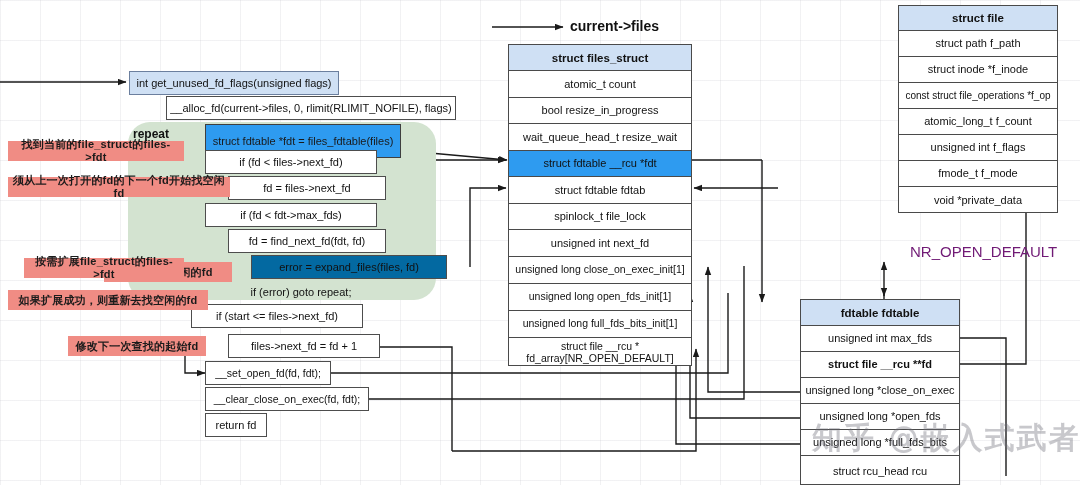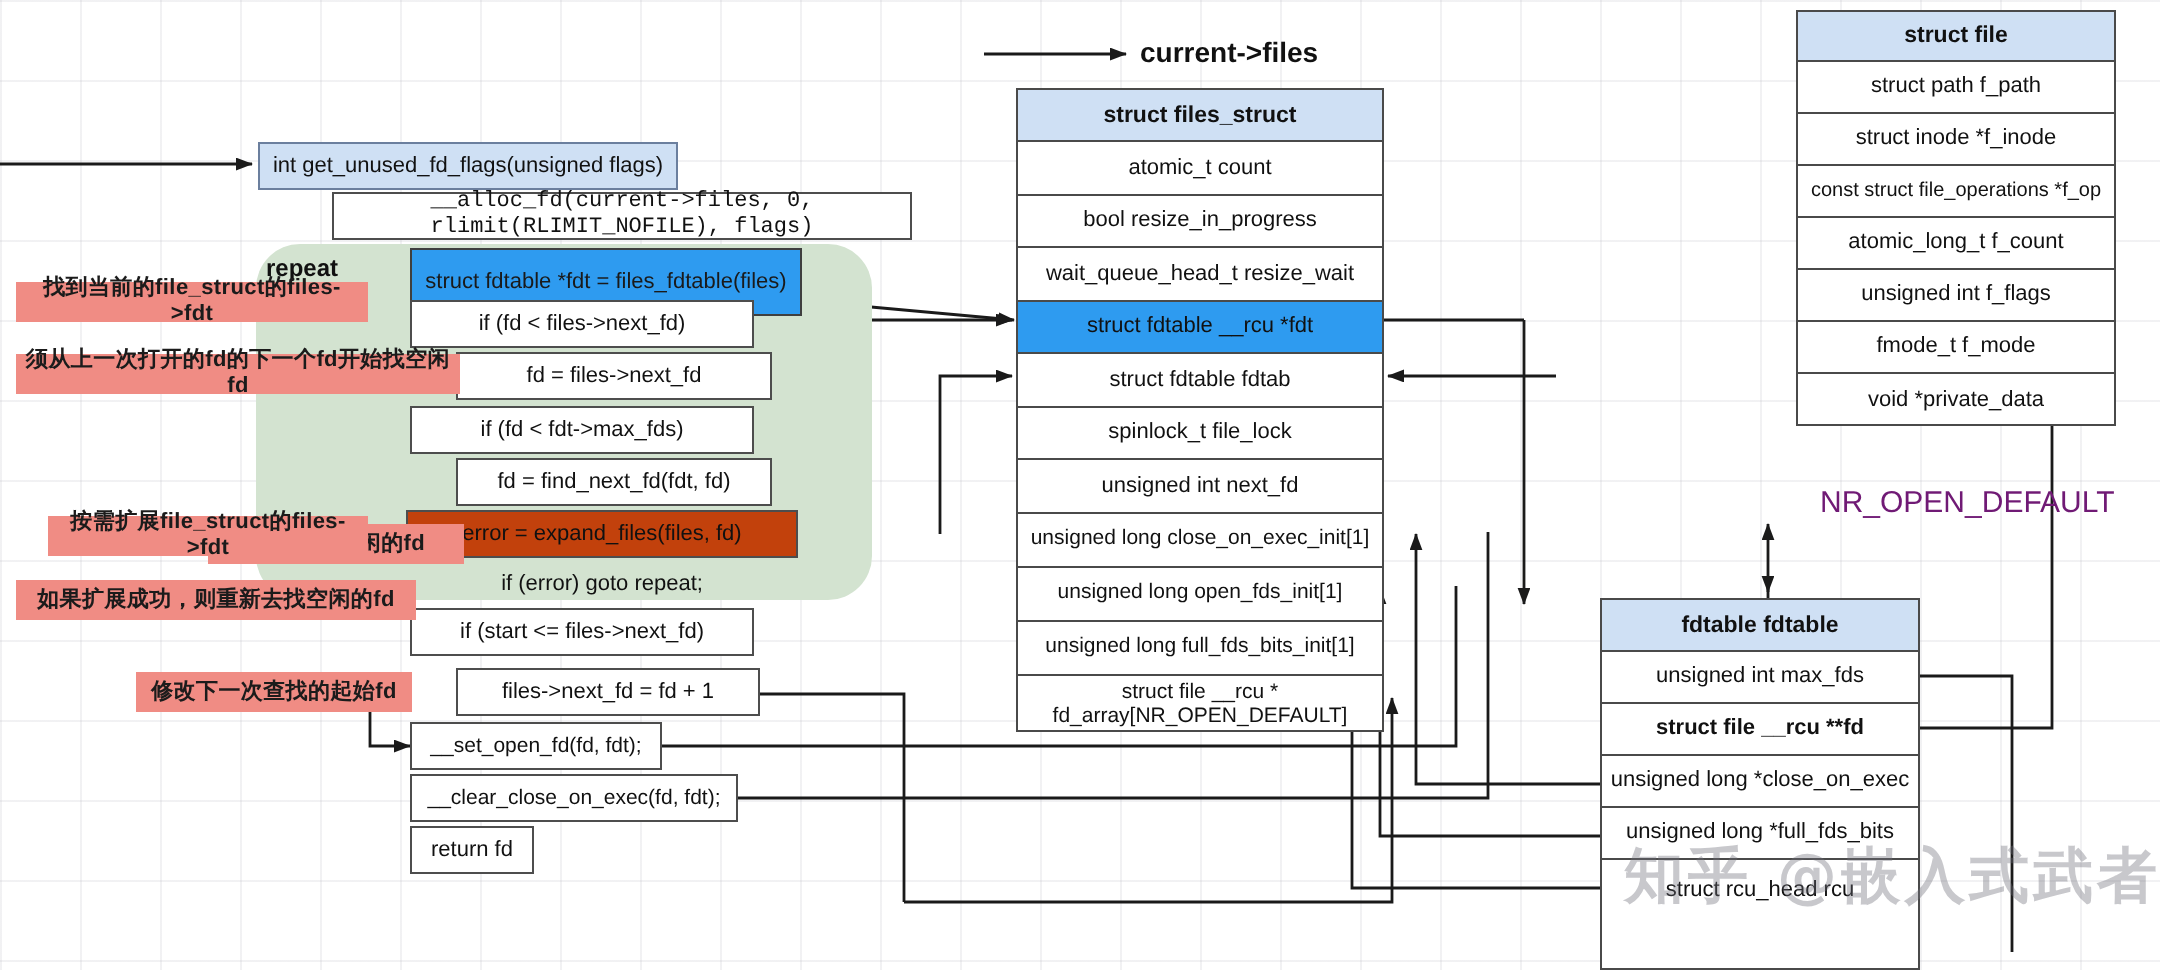--- a/index.html
+++ b/index.html
@@ -19,21 +19,21 @@
     background-size:40px 40px;
     pointer-events:none;
   }
   #svg-layer{position:absolute;left:0;top:0;width:1080px;height:485px;}
   .node{position:absolute;box-sizing:border-box;display:flex;align-items:center;
         justify-content:center;text-align:center;line-height:1.15;}
   
   .fbox{border:1.3px solid #4d4d4d;background:#ffffff;color:#111;font-size:11px;}
   .fbox.blue-hdr{background:#2e9bf0;border-color:#3f3f3f;color:#1a1a1a;}
   .fbox.lightblue{background:#cfe0f4;border-color:#6b7f9e;color:#111;}
-  .fbox.yellow{background:#c2410c;border-color:#4d4d4d;}
+  .fbox.yellow{background:#0369a1;border-color:#4d4d4d;margin-left:48px;}
   
   .anno{background:#f08c84;color:#1b1b1b;font-size:11px;font-weight:bold;
         padding:2px 4px;letter-spacing:.2px;}
   
   .greenzone{position:absolute;background:#d3e3d0;border-radius:22px;}
   .repeat-label{position:absolute;font-size:12px;font-weight:bold;color:#111;}
   
   .tbl{position:absolute;border:1.3px solid #4a4a4a;background:#fff;box-sizing:border-box;}
   .tbl .hdr{background:#cfe0f4;border-bottom:1.3px solid #4a4a4a;
             font-size:11.5px;font-weight:bold;text-align:center;color:#111;
@@ -108,37 +108,37 @@
 
     <path d="M884,290 L884,296"></path>
   </g>
 </svg>
 
 <div class="greenzone" style="left:128px;top:122px;width:308px;height:178px;"></div>
 <div class="repeat-label" style="left:133px;top:127px;">repeat</div>
 
 <div class="node fbox lightblue" style="left:129px;top:71px;width:210px;height:24px;">int get_unused_fd_flags(unsigned flags)</div>
 
-<div class="node fbox" style="left:166px;top:96px;width:290px;height:24px;font-family:Liberation Mono, monospace;">__alloc_fd(current-&gt;files, 0, rlimit(RLIMIT_NOFILE), flags)</div>
+<div class="node fbox" style="left:166px;top:96px;width:290px;height:24px;">__alloc_fd(current-&gt;files, 0, rlimit(RLIMIT_NOFILE), flags)</div>
 
 <div class="node fbox blue-hdr" style="left:205px;top:124px;width:196px;height:34px;">struct fdtable *fdt = files_fdtable(files)</div>
 
 <div class="node fbox" style="left:205px;top:150px;width:172px;height:24px;">if (fd &lt; files-&gt;next_fd)</div>
 
 <div class="node fbox" style="left:228px;top:176px;width:158px;height:24px;">fd = files-&gt;next_fd</div>
 
 <div class="node fbox" style="left:205px;top:203px;width:172px;height:24px;">if (fd &lt; fdt-&gt;max_fds)</div>
 
 <div class="node fbox" style="left:228px;top:229px;width:158px;height:24px;">fd = find_next_fd(fdt, fd)</div>
 
 <div class="node fbox yellow" style="left:203px;top:255px;width:196px;height:24px;">error = expand_files(files, fd)</div>
 
 <div class="node" style="left:203px;top:281px;width:196px;height:22px;font-size:11px;color:#111;">if (error) goto repeat;</div>
 
-<div class="node fbox" style="left:205px;top:304px;width:172px;height:24px;">if (start &lt;= files-&gt;next_fd)</div>
+<div class="node fbox" style="left:191px;top:304px;width:172px;height:24px;">if (start &lt;= files-&gt;next_fd)</div>
 
 <div class="node fbox" style="left:228px;top:334px;width:152px;height:24px;">files-&gt;next_fd = fd + 1</div>
 
 <div class="node fbox" style="left:205px;top:361px;width:126px;height:24px;font-size:10.5px;">__set_open_fd(fd, fdt);</div>
 
 <div class="node fbox" style="left:205px;top:387px;width:164px;height:24px;font-size:10.5px;">__clear_close_on_exec(fd, fdt);</div>
 
 <div class="node fbox" style="left:205px;top:413px;width:62px;height:24px;">return fd</div>
 
 <div class="node anno" style="left:8px;top:141px;width:176px;height:20px;">找到当前的file_struct的files-&gt;fdt</div>
@@ -176,17 +176,18 @@
   <div class="row" style="height:26px;">unsigned int f_flags</div>
   <div class="row" style="height:26px;">fmode_t f_mode</div>
   <div class="row" style="height:26px;">void *private_data</div>
 </div>
 
 <div class="tbl" style="left:800px;top:299px;width:160px;height:186px;">
   <div class="hdr" style="height:25px;">fdtable fdtable</div>
   <div class="row" style="height:26px;">unsigned int max_fds</div>
   <div class="row" style="height:26px;font-weight:bold;">struct file __rcu **fd</div>
   <div class="row" style="height:26px;">unsigned long *close_on_exec</div>
+  <div class="row" style="height:26px;">unsigned long *open_fds</div>
   <div class="row" style="height:26px;">unsigned long *full_fds_bits</div>
   <div class="row" style="height:31px;">struct rcu_head rcu</div>
 </div>
 
 <div id="wm">知乎 @嵌入式武者</div>
 
 </body></html>

